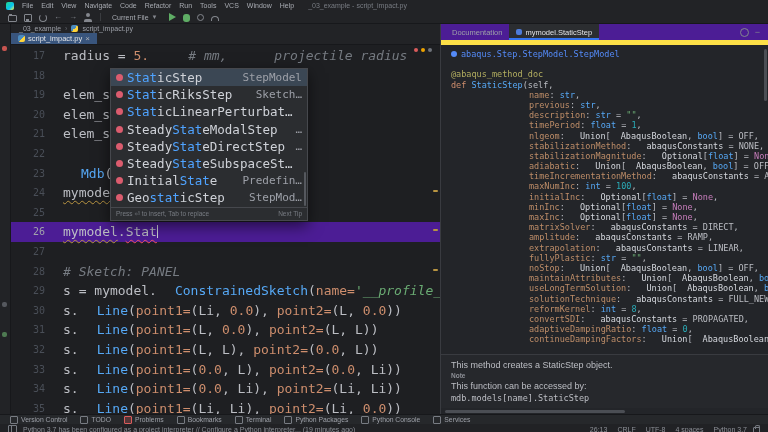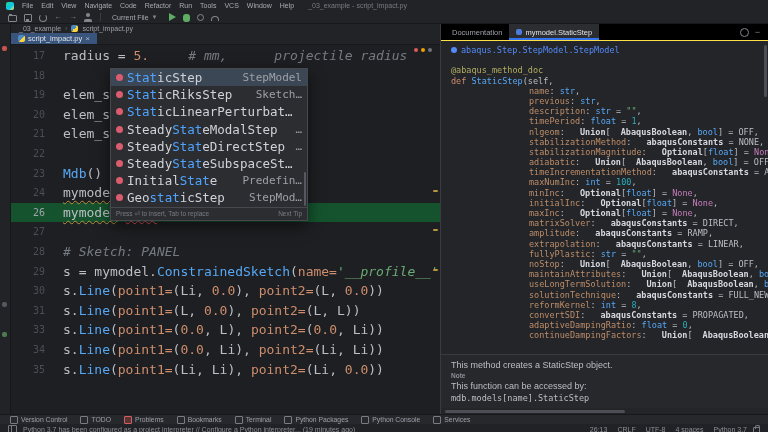--- a/index.html
+++ b/index.html
@@ -42,25 +42,25 @@
   .bc-sep{color:#60646B;}
   .py-icon{display:inline-block;width:7px;height:7px;border-radius:2px;background:linear-gradient(135deg,#4B8BBE 50%,#FFD43B 50%);flex:none;}
   .tabbar{height:11px;background:#222326;border-bottom:1px solid #17181B;display:flex;align-items:flex-end;}
   .tab{height:11px;display:flex;align-items:center;gap:3px;padding:0 7px;font-size:7.5px;color:#DFE1E5;}
   .tab.active{background:#39557D;}
   .tab-close{color:#ADB1B8;font-size:8px;line-height:8px;}
 
   .editor{flex:1;position:relative;overflow:hidden;background:#1E1F22;padding-top:1px;
     font-family:"DejaVu Sans Mono",monospace;}
   .line{display:flex;height:19.6px;line-height:19.6px;white-space:pre;}
-  .line.current{background:#14532d;}
+  .line.current{background:#4c1d95;}
   .lnum{width:34px;text-align:right;flex:none;font-size:10px;color:#494E57;}
   .line.current .lnum{color:#A1A3AB;}
   .lcode{margin-left:18px;font-size:13px;color:#BCBEC4;}
-  .c-p{color:#BCBEC4;} .c-c{color:#767B82;font-style:italic;} .c-f{color:#56A8F5;}
+  .c-p{color:#BCBEC4;} .c-c{color:#767B82;font-style:italic;} .c-f{color:#56A8F5;margin-left:18px;}
   .c-o{color:#CE8E6D;} .c-s{color:#6AAB73;font-style:italic;}
   .c-w{text-decoration:underline wavy #B89441;text-decoration-thickness:1px;text-underline-offset:3px;}
   .c-e{text-decoration:underline wavy #F75464;text-decoration-thickness:1px;text-underline-offset:3px;}
   .caret{display:inline-block;width:1.5px;height:13px;background:#CED0D6;vertical-align:-2px;}
   .inspections{position:absolute;top:3px;right:8px;display:flex;gap:3px;align-items:center;}
   .insp-dot{width:4px;height:4px;border-radius:50%;}
   .stripe-warn{position:absolute;right:2px;width:5px;height:2px;background:#B89441;border-radius:1px;}
 
   
   .popup{position:absolute;left:110px;top:68px;width:196px;background:#2B2D30;border:1px solid #46484D;
@@ -70,37 +70,37 @@
   .comp-icon{width:7px;height:7px;border-radius:50%;background:#DB5C6E;flex:none;}
   .comp-label{flex:1;overflow:hidden;white-space:pre;}
   .comp-match{color:#4FA3FF;}
   .comp-right{font-size:11px;color:#9DA0A8;flex:none;}
   .comp-footer{height:12px;border-top:1px solid #46484D;background:#2B2D30;display:flex;align-items:center;
     justify-content:space-between;padding:0 5px;font-family:"Liberation Sans",sans-serif;font-size:6.5px;color:#787C83;}
   .comp-scroll{position:absolute;right:1px;bottom:14px;width:2px;height:34px;background:#55585E;border-radius:1px;}
 
   
   .doc-panel{flex:1;display:flex;flex-direction:column;background:#232529;border-left:1px solid #393B40;min-width:0;position:relative;}
-  .doc-tabs{height:16px;background:#000000;border-bottom:1px solid #fde047;display:flex;align-items:stretch;padding-left:4px;justify-content:space-between;}
+  .doc-tabs{height:16px;background:#4c1d95;border-bottom:5px solid #fde047;display:flex;align-items:stretch;padding-left:4px;justify-content:space-between;}
   .doc-tab{display:flex;align-items:center;gap:3px;padding:0 7px;font-size:7.5px;color:#9DA0A8;}
   .doc-tab.active{background:#2B2D30;color:#DFE1E5;box-shadow:inset 0 -2px 0 #3574F0;}
   .doc-tab-icon{width:6px;height:6px;border-radius:2px;background:#548AF7;opacity:.85;}
   .doc-head-actions{margin-left:auto;display:flex;align-items:center;gap:6px;padding-right:8px;}
   .gear{width:7px;height:7px;border:1.4px solid #83868D;border-radius:50%;position:relative;}
   .gear::before{content:"";position:absolute;inset:-3px;background:
      conic-gradient(#83868D 0 8%,transparent 8% 17%,#83868D 17% 25%,transparent 25% 33%,#83868D 33% 41%,transparent 41% 50%,#83868D 50% 58%,transparent 58% 67%,#83868D 67% 75%,transparent 75% 83%,#83868D 83% 91%,transparent 91%);
      border-radius:50%;z-index:-1;opacity:.5;}
   .minim{color:#83868D;font-size:9px;line-height:9px;}
   .doc-body{flex:1;overflow:hidden;padding:4px 0 0 10px;font-family:"DejaVu Sans Mono",monospace;font-size:8.5px;line-height:10.2px;color:#BCBEC4;position:relative;}
   .doc-line{white-space:pre;height:10.2px;}
   .doc-param{padding-left:78px;}
   .doc-link-line{display:flex;align-items:center;gap:4px;height:10.2px;}
   .cls-icon{width:6px;height:6px;border-radius:50%;background:#548AF7;flex:none;}
   .doc-link{color:#548AF7;}
-  .c-n{color:#BE8D68;} .c-U{color:#D5D8DE;font-weight:bold;padding-left:10px;} .c-t{color:#56A8F5;}
+  .c-n{color:#BE8D68;} .c-U{color:#D5D8DE;font-weight:normal;padding-left:10px;} .c-t{color:#56A8F5;}
   .c-v{color:#C77DBB;} .c-b{color:#2AACB8;} .c-g{color:#6AAB73;} .c-d{color:#B3AE60;} .c-k{color:#CF8E6D;}
   .doc-vscroll{position:absolute;right:1px;top:4px;width:3px;height:52px;background:#4B4E54;border-radius:2px;}
   .doc-desc{flex:none;border-top:1px solid #393B40;background:#26282C;padding:4px 10px 3px 10px;color:#BCBEC4;}
   .doc-desc .d-text{font-size:9px;line-height:12px;}
   .doc-desc .d-note{font-size:6.5px;line-height:9px;font-weight:bold;color:#8C8F96;}
   .doc-desc .d-code{font-family:"DejaVu Sans Mono",monospace;font-size:8.5px;line-height:13px;color:#BCBEC4;}
   .hscroll{height:6px;background:#232529;position:relative;flex:none;}
   .hscroll .thumb{position:absolute;left:4px;top:2px;height:3px;width:180px;background:#4B4E54;border-radius:2px;}
 
   
@@ -182,26 +182,28 @@
       <div class="editor" id="editor">
         <div id="lines">
             <div class="line"><span class="lnum">17</span><span class="lcode"><span class="c-p">radius = </span><span class="c-o">5.</span><span class="c-p">     </span><span class="c-c"># mm,      projectile radius</span></span></div>
             <div class="line"><span class="lnum">18</span><span class="lcode"></span></div>
             <div class="line"><span class="lnum">19</span><span class="lcode"><span class="c-p">elem_si</span></span></div>
             <div class="line"><span class="lnum">20</span><span class="lcode"><span class="c-p">elem_si</span></span></div>
             <div class="line"><span class="lnum">21</span><span class="lcode"><span class="c-p">elem_si</span></span></div>
             <div class="line"><span class="lnum">22</span><span class="lcode"></span></div>
             <div class="line"><span class="lnum">23</span><span class="lcode"><span class="c-f">Mdb</span><span class="c-p">()</span></span></div>
             <div class="line"><span class="lnum">24</span><span class="lcode"><span class="c-p c-w">mymodel</span></span></div>
+            <div class="line"><span class="lnum">25</span><span class="lcode"></span></div>
             <div class="line current"><span class="lnum">26</span><span class="lcode"><span class="c-p c-w">mymodel</span><span class="c-p">.</span><span class="c-p c-e">Stat</span><span class="caret"></span></span></div>
             <div class="line"><span class="lnum">27</span><span class="lcode"></span></div>
             <div class="line"><span class="lnum">28</span><span class="lcode"><span class="c-c"># Sketch: PANEL</span></span></div>
             <div class="line"><span class="lnum">29</span><span class="lcode"><span class="c-p">s = mymodel.</span><span class="c-f">ConstrainedSketch</span><span class="c-p">(</span><span class="c-o">name=</span><span class="c-s">'__profile__'</span><span class="c-p">, sh</span></span></div>
             <div class="line"><span class="lnum">30</span><span class="lcode"><span class="c-p">s.</span><span class="c-f">Line</span><span class="c-p">(</span><span class="c-o">point1=</span><span class="c-p">(Li, </span><span class="c-o">0.0</span><span class="c-p">), </span><span class="c-o">point2=</span><span class="c-p">(L, </span><span class="c-o">0.0</span><span class="c-p">))</span></span></div>
             <div class="line"><span class="lnum">31</span><span class="lcode"><span class="c-p">s.</span><span class="c-f">Line</span><span class="c-p">(</span><span class="c-o">point1=</span><span class="c-p">(L, </span><span class="c-o">0.0</span><span class="c-p">), </span><span class="c-o">point2=</span><span class="c-p">(L, L))</span></span></div>
+            <div class="line"><span class="lnum">32</span><span class="lcode"><span class="c-p">s.</span><span class="c-f">Line</span><span class="c-p">(</span><span class="c-o">point1=</span><span class="c-p">(L, L), </span><span class="c-o">point2=</span><span class="c-p">(</span><span class="c-o">0.0</span><span class="c-p">, L))</span></span></div>
             <div class="line"><span class="lnum">33</span><span class="lcode"><span class="c-p">s.</span><span class="c-f">Line</span><span class="c-p">(</span><span class="c-o">point1=</span><span class="c-p">(</span><span class="c-o">0.0</span><span class="c-p">, L), </span><span class="c-o">point2=</span><span class="c-p">(</span><span class="c-o">0.0</span><span class="c-p">, Li))</span></span></div>
             <div class="line"><span class="lnum">34</span><span class="lcode"><span class="c-p">s.</span><span class="c-f">Line</span><span class="c-p">(</span><span class="c-o">point1=</span><span class="c-p">(</span><span class="c-o">0.0</span><span class="c-p">, Li), </span><span class="c-o">point2=</span><span class="c-p">(Li, Li))</span></span></div>
             <div class="line"><span class="lnum">35</span><span class="lcode"><span class="c-p">s.</span><span class="c-f">Line</span><span class="c-p">(</span><span class="c-o">point1=</span><span class="c-p">(Li, Li), </span><span class="c-o">point2=</span><span class="c-p">(Li, </span><span class="c-o">0.0</span><span class="c-p">))</span></span></div>
           </div>
         <div class="inspections">
           <span class="insp-dot" style="background:#DB5C5C;"></span>
           <span class="insp-dot" style="background:#EDA200;"></span>
           <span class="insp-dot" style="background:#6F737A;"></span>
         </div>
         <span class="stripe-warn" style="top:145px;"></span>
@@ -236,22 +238,22 @@
             <div class="doc-line doc-param"><span class="c-n">name</span><span class="c-p">:</span><span class="c-p"> </span><span class="c-t">str</span><span class="c-p">,</span></div>
             <div class="doc-line doc-param"><span class="c-n">previous</span><span class="c-p">:</span><span class="c-p"> </span><span class="c-t">str</span><span class="c-p">,</span></div>
             <div class="doc-line doc-param"><span class="c-n">description</span><span class="c-p">:</span><span class="c-p"> </span><span class="c-t">str</span><span class="c-p"> </span><span class="c-p">=</span><span class="c-p"> </span><span class="c-g">""</span><span class="c-p">,</span></div>
             <div class="doc-line doc-param"><span class="c-n">timePeriod</span><span class="c-p">:</span><span class="c-p"> </span><span class="c-t">float</span><span class="c-p"> </span><span class="c-p">=</span><span class="c-p"> </span><span class="c-b">1</span><span class="c-p">,</span></div>
             <div class="doc-line doc-param"><span class="c-n">nlgeom</span><span class="c-p">:</span><span class="c-p"> </span><span class="c-U">Union</span><span class="c-p">[</span><span class="c-U">AbaqusBoolean</span><span class="c-p">,</span><span class="c-p"> </span><span class="c-t">bool</span><span class="c-p">]</span><span class="c-p"> </span><span class="c-p">=</span><span class="c-p"> </span><span class="c-p">OFF</span><span class="c-p">,</span></div>
             <div class="doc-line doc-param"><span class="c-n">stabilizationMethod</span><span class="c-p">:</span><span class="c-p"> </span><span class="c-U">abaqusConstants</span><span class="c-p"> </span><span class="c-p">=</span><span class="c-p"> </span><span class="c-p">NONE</span><span class="c-p">,</span></div>
             <div class="doc-line doc-param"><span class="c-n">stabilizationMagnitude</span><span class="c-p">:</span><span class="c-p"> </span><span class="c-U">Optional</span><span class="c-p">[</span><span class="c-t">float</span><span class="c-p">]</span><span class="c-p"> </span><span class="c-p">=</span><span class="c-p"> </span><span class="c-v">None</span><span class="c-p">,</span></div>
             <div class="doc-line doc-param"><span class="c-n">adiabatic</span><span class="c-p">:</span><span class="c-p"> </span><span class="c-U">Union</span><span class="c-p">[</span><span class="c-U">AbaqusBoolean</span><span class="c-p">,</span><span class="c-p"> </span><span class="c-t">bool</span><span class="c-p">]</span><span class="c-p"> </span><span class="c-p">=</span><span class="c-p"> </span><span class="c-p">OFF</span><span class="c-p">,</span></div>
             <div class="doc-line doc-param"><span class="c-n">timeIncrementationMethod</span><span class="c-p">:</span><span class="c-p"> </span><span class="c-U">abaqusConstants</span><span class="c-p"> </span><span class="c-p">=</span><span class="c-p"> </span><span class="c-p">AUTOMATIC</span></div>
             <div class="doc-line doc-param"><span class="c-n">maxNumInc</span><span class="c-p">:</span><span class="c-p"> </span><span class="c-t">int</span><span class="c-p"> </span><span class="c-p">=</span><span class="c-p"> </span><span class="c-b">100</span><span class="c-p">,</span></div>
+            <div class="doc-line doc-param"><span class="c-n">initialInc</span><span class="c-p">:</span><span class="c-p"> </span><span class="c-U">Optional</span><span class="c-p">[</span><span class="c-t">float</span><span class="c-p">]</span><span class="c-p"> </span><span class="c-p">=</span><span class="c-p"> </span><span class="c-v">None</span><span class="c-p">,</span></div>
             <div class="doc-line doc-param"><span class="c-n">minInc</span><span class="c-p">:</span><span class="c-p"> </span><span class="c-U">Optional</span><span class="c-p">[</span><span class="c-t">float</span><span class="c-p">]</span><span class="c-p"> </span><span class="c-p">=</span><span class="c-p"> </span><span class="c-v">None</span><span class="c-p">,</span></div>
-            <div class="doc-line doc-param"><span class="c-n">initialInc</span><span class="c-p">:</span><span class="c-p"> </span><span class="c-U">Optional</span><span class="c-p">[</span><span class="c-t">float</span><span class="c-p">]</span><span class="c-p"> </span><span class="c-p">=</span><span class="c-p"> </span><span class="c-v">None</span><span class="c-p">,</span></div>
             <div class="doc-line doc-param"><span class="c-n">maxInc</span><span class="c-p">:</span><span class="c-p"> </span><span class="c-U">Optional</span><span class="c-p">[</span><span class="c-t">float</span><span class="c-p">]</span><span class="c-p"> </span><span class="c-p">=</span><span class="c-p"> </span><span class="c-v">None</span><span class="c-p">,</span></div>
             <div class="doc-line doc-param"><span class="c-n">matrixSolver</span><span class="c-p">:</span><span class="c-p"> </span><span class="c-U">abaqusConstants</span><span class="c-p"> </span><span class="c-p">=</span><span class="c-p"> </span><span class="c-p">DIRECT</span><span class="c-p">,</span></div>
             <div class="doc-line doc-param"><span class="c-n">amplitude</span><span class="c-p">:</span><span class="c-p"> </span><span class="c-U">abaqusConstants</span><span class="c-p"> </span><span class="c-p">=</span><span class="c-p"> </span><span class="c-p">RAMP</span><span class="c-p">,</span></div>
             <div class="doc-line doc-param"><span class="c-n">extrapolation</span><span class="c-p">:</span><span class="c-p"> </span><span class="c-U">abaqusConstants</span><span class="c-p"> </span><span class="c-p">=</span><span class="c-p"> </span><span class="c-p">LINEAR</span><span class="c-p">,</span></div>
             <div class="doc-line doc-param"><span class="c-n">fullyPlastic</span><span class="c-p">:</span><span class="c-p"> </span><span class="c-t">str</span><span class="c-p"> </span><span class="c-p">=</span><span class="c-p"> </span><span class="c-g">""</span><span class="c-p">,</span></div>
             <div class="doc-line doc-param"><span class="c-n">noStop</span><span class="c-p">:</span><span class="c-p"> </span><span class="c-U">Union</span><span class="c-p">[</span><span class="c-U">AbaqusBoolean</span><span class="c-p">,</span><span class="c-p"> </span><span class="c-t">bool</span><span class="c-p">]</span><span class="c-p"> </span><span class="c-p">=</span><span class="c-p"> </span><span class="c-p">OFF</span><span class="c-p">,</span></div>
             <div class="doc-line doc-param"><span class="c-n">maintainAttributes</span><span class="c-p">:</span><span class="c-p"> </span><span class="c-U">Union</span><span class="c-p">[</span><span class="c-U">AbaqusBoolean</span><span class="c-p">,</span><span class="c-p"> </span><span class="c-t">bool</span><span class="c-p">]</span><span class="c-p"> </span></div>
             <div class="doc-line doc-param"><span class="c-n">useLongTermSolution</span><span class="c-p">:</span><span class="c-p"> </span><span class="c-U">Union</span><span class="c-p">[</span><span class="c-U">AbaqusBoolean</span><span class="c-p">,</span><span class="c-p"> </span><span class="c-t">bool</span><span class="c-p">]</span></div>
             <div class="doc-line doc-param"><span class="c-n">solutionTechnique</span><span class="c-p">:</span><span class="c-p"> </span><span class="c-U">abaqusConstants</span><span class="c-p"> </span><span class="c-p">=</span><span class="c-p"> </span><span class="c-p">FULL_NEWTON</span></div>
             <div class="doc-line doc-param"><span class="c-n">reformKernel</span><span class="c-p">:</span><span class="c-p"> </span><span class="c-t">int</span><span class="c-p"> </span><span class="c-p">=</span><span class="c-p"> </span><span class="c-b">8</span><span class="c-p">,</span></div>

